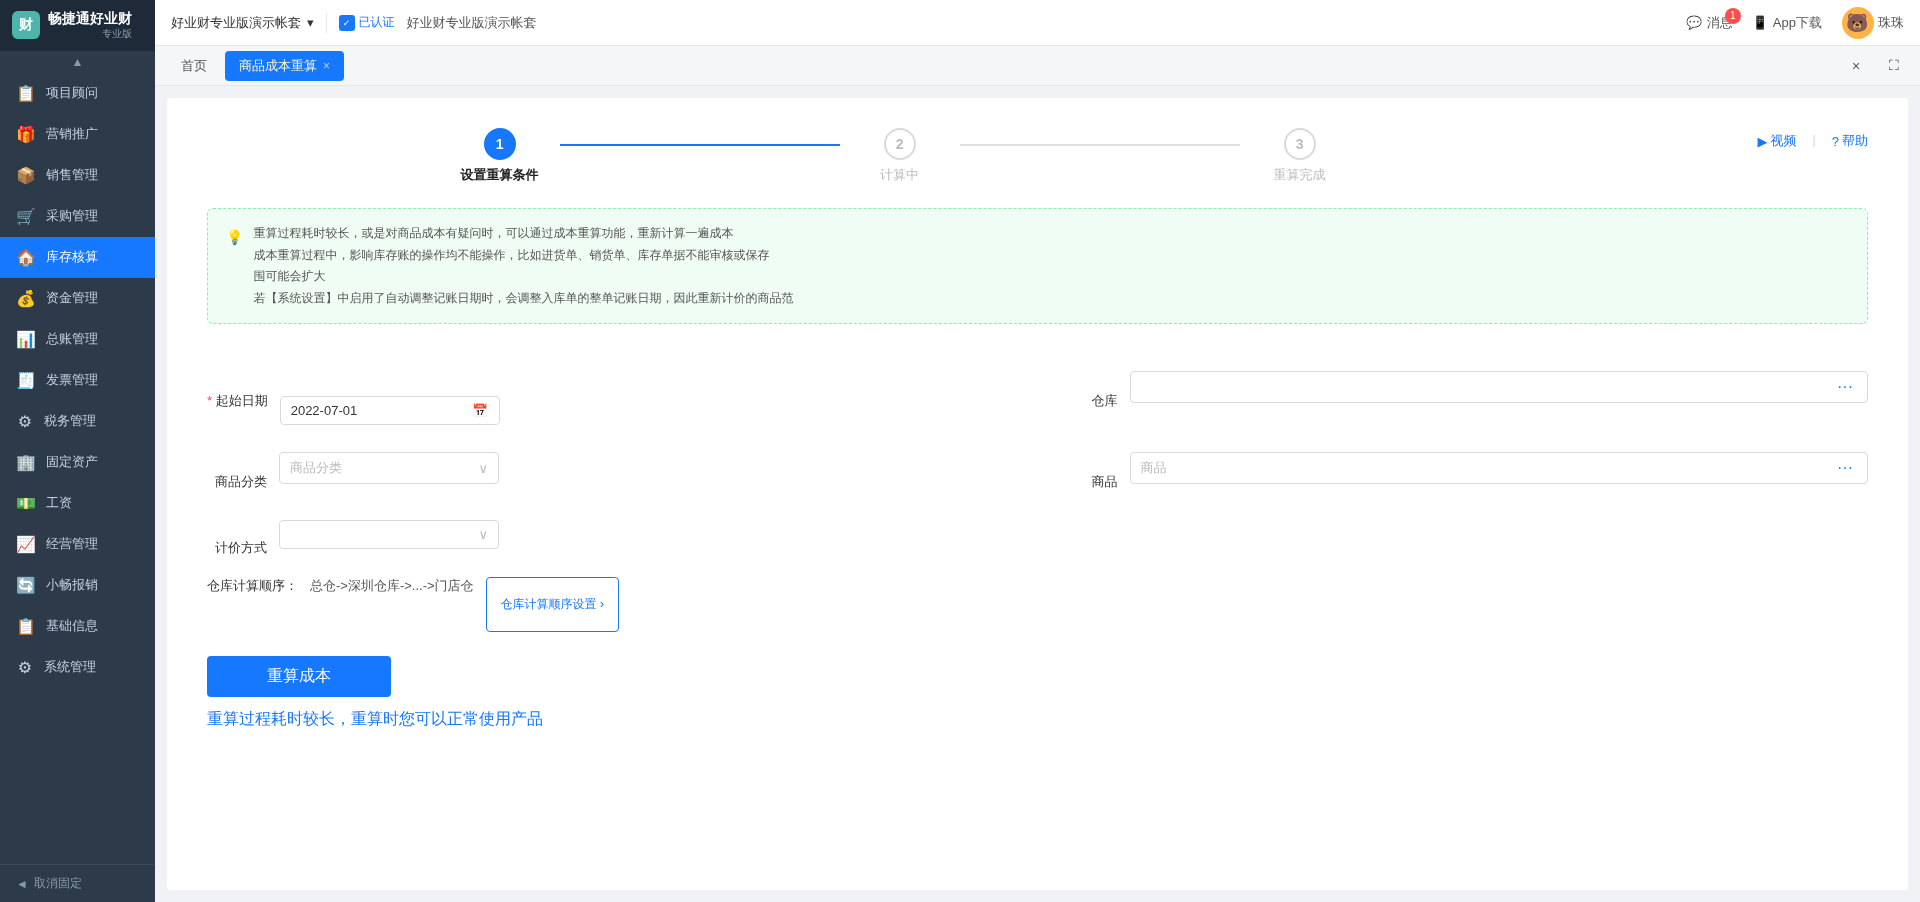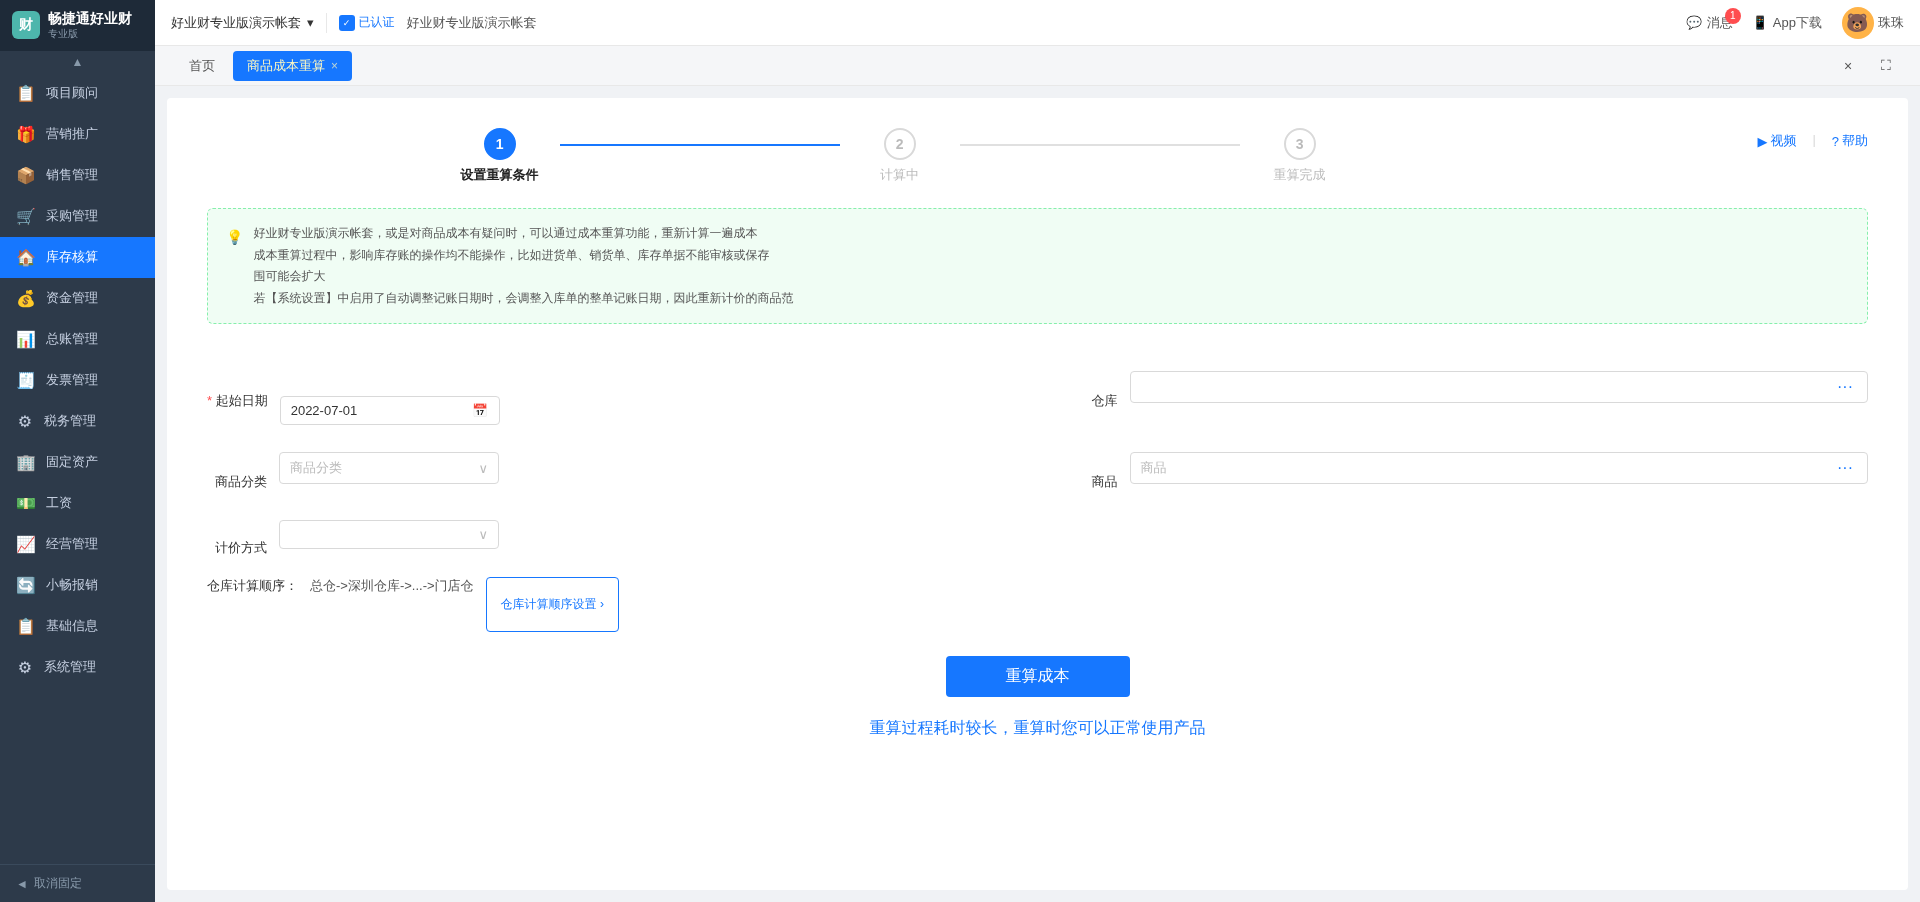--- a/index.html
+++ b/index.html
@@ -23,21 +23,21 @@
       gap: 8px;
     }
     .sidebar-logo-icon {
       width: 28px; height: 28px;
       background: #4db6ac;
       border-radius: 6px;
       display: flex; align-items: center; justify-content: center;
       color: white; font-size: 14px; font-weight: bold;
     }
     .sidebar-logo-text { color: white; font-size: 14px; font-weight: bold; line-height: 1.2; }
-    .sidebar-logo-sub { color: #8899aa; font-size: 10px; }
+    .sidebar-logo-sub { color: #8899aa; font-size: 10px; text-align: right; }
     .sidebar-scroll-up {
       text-align: center; color: #8899aa; font-size: 12px; padding: 4px;
       background: #2d3a4a; cursor: pointer;
     }
     .sidebar-nav { flex: 1; overflow: hidden; }
     .sidebar-item {
       display: flex; align-items: center; gap: 10px;
       padding: 11px 16px;
       color: #c5cfe0;
       cursor: pointer;
@@ -110,21 +110,21 @@
       background: #ffb347;
       display: flex; align-items: center; justify-content: center;
       font-size: 18px;
     }
 
     
     .tabbar {
       background: #f5f6f8;
       display: flex;
       align-items: center;
-      padding: 0 20px;
+      padding: 0 12px;
       border-bottom: 1px solid #e8e8e8;
       gap: 4px;
       height: 40px;
     }
     .tab-item {
       padding: 6px 14px;
       border-radius: 4px;
       font-size: 13px;
       cursor: pointer;
       color: #555;
@@ -249,22 +249,22 @@
       padding: 18px 14px;
       font-size: 12px;
       cursor: pointer;
       display: flex; align-items: center; gap: 4px;
     }
 
     
     .recalc-section {
       display: flex;
       flex-direction: column;
-      align-items: center;
-      gap: 21px;
+      align-items: flex-start;
+      gap: 12px;
       margin-top: 10px;
     }
     .recalc-btn {
       background: #1677ff;
       color: white;
       border: none;
       border-radius: 4px;
       padding: 10px 60px;
       font-size: 16px;
       cursor: pointer;
@@ -482,21 +482,21 @@
         <span style="display:flex;align-items:center;gap:3px;cursor:pointer;">
           <span>?</span>
           <span>帮助</span>
         </span>
       </div>
     </div>
 
     <div class="info-box">
       <span class="info-icon">💡</span>
       <div>
-        <div>好业财专业版演示帐套，或是对商品成本有疑问时，可以通过成本重算功能，重新计算一遍成本</div>
+        <div>重算过程耗时较长，或是对商品成本有疑问时，可以通过成本重算功能，重新计算一遍成本</div>
         <div>成本重算过程中，影响库存账的操作均不能操作，比如进货单、销货单、库存单据不能审核或保存</div>
         <div>围可能会扩大</div>
         <div>若【系统设置】中启用了自动调整记账日期时，会调整入库单的整单记账日期，因此重新计价的商品范</div>
       </div>
     </div>
 
     <div class="form-row">
       <div class="form-field">
         <div class="form-label required">起始日期</div>
         <div class="form-input" style="min-width:220px;margin-top:48px;">

